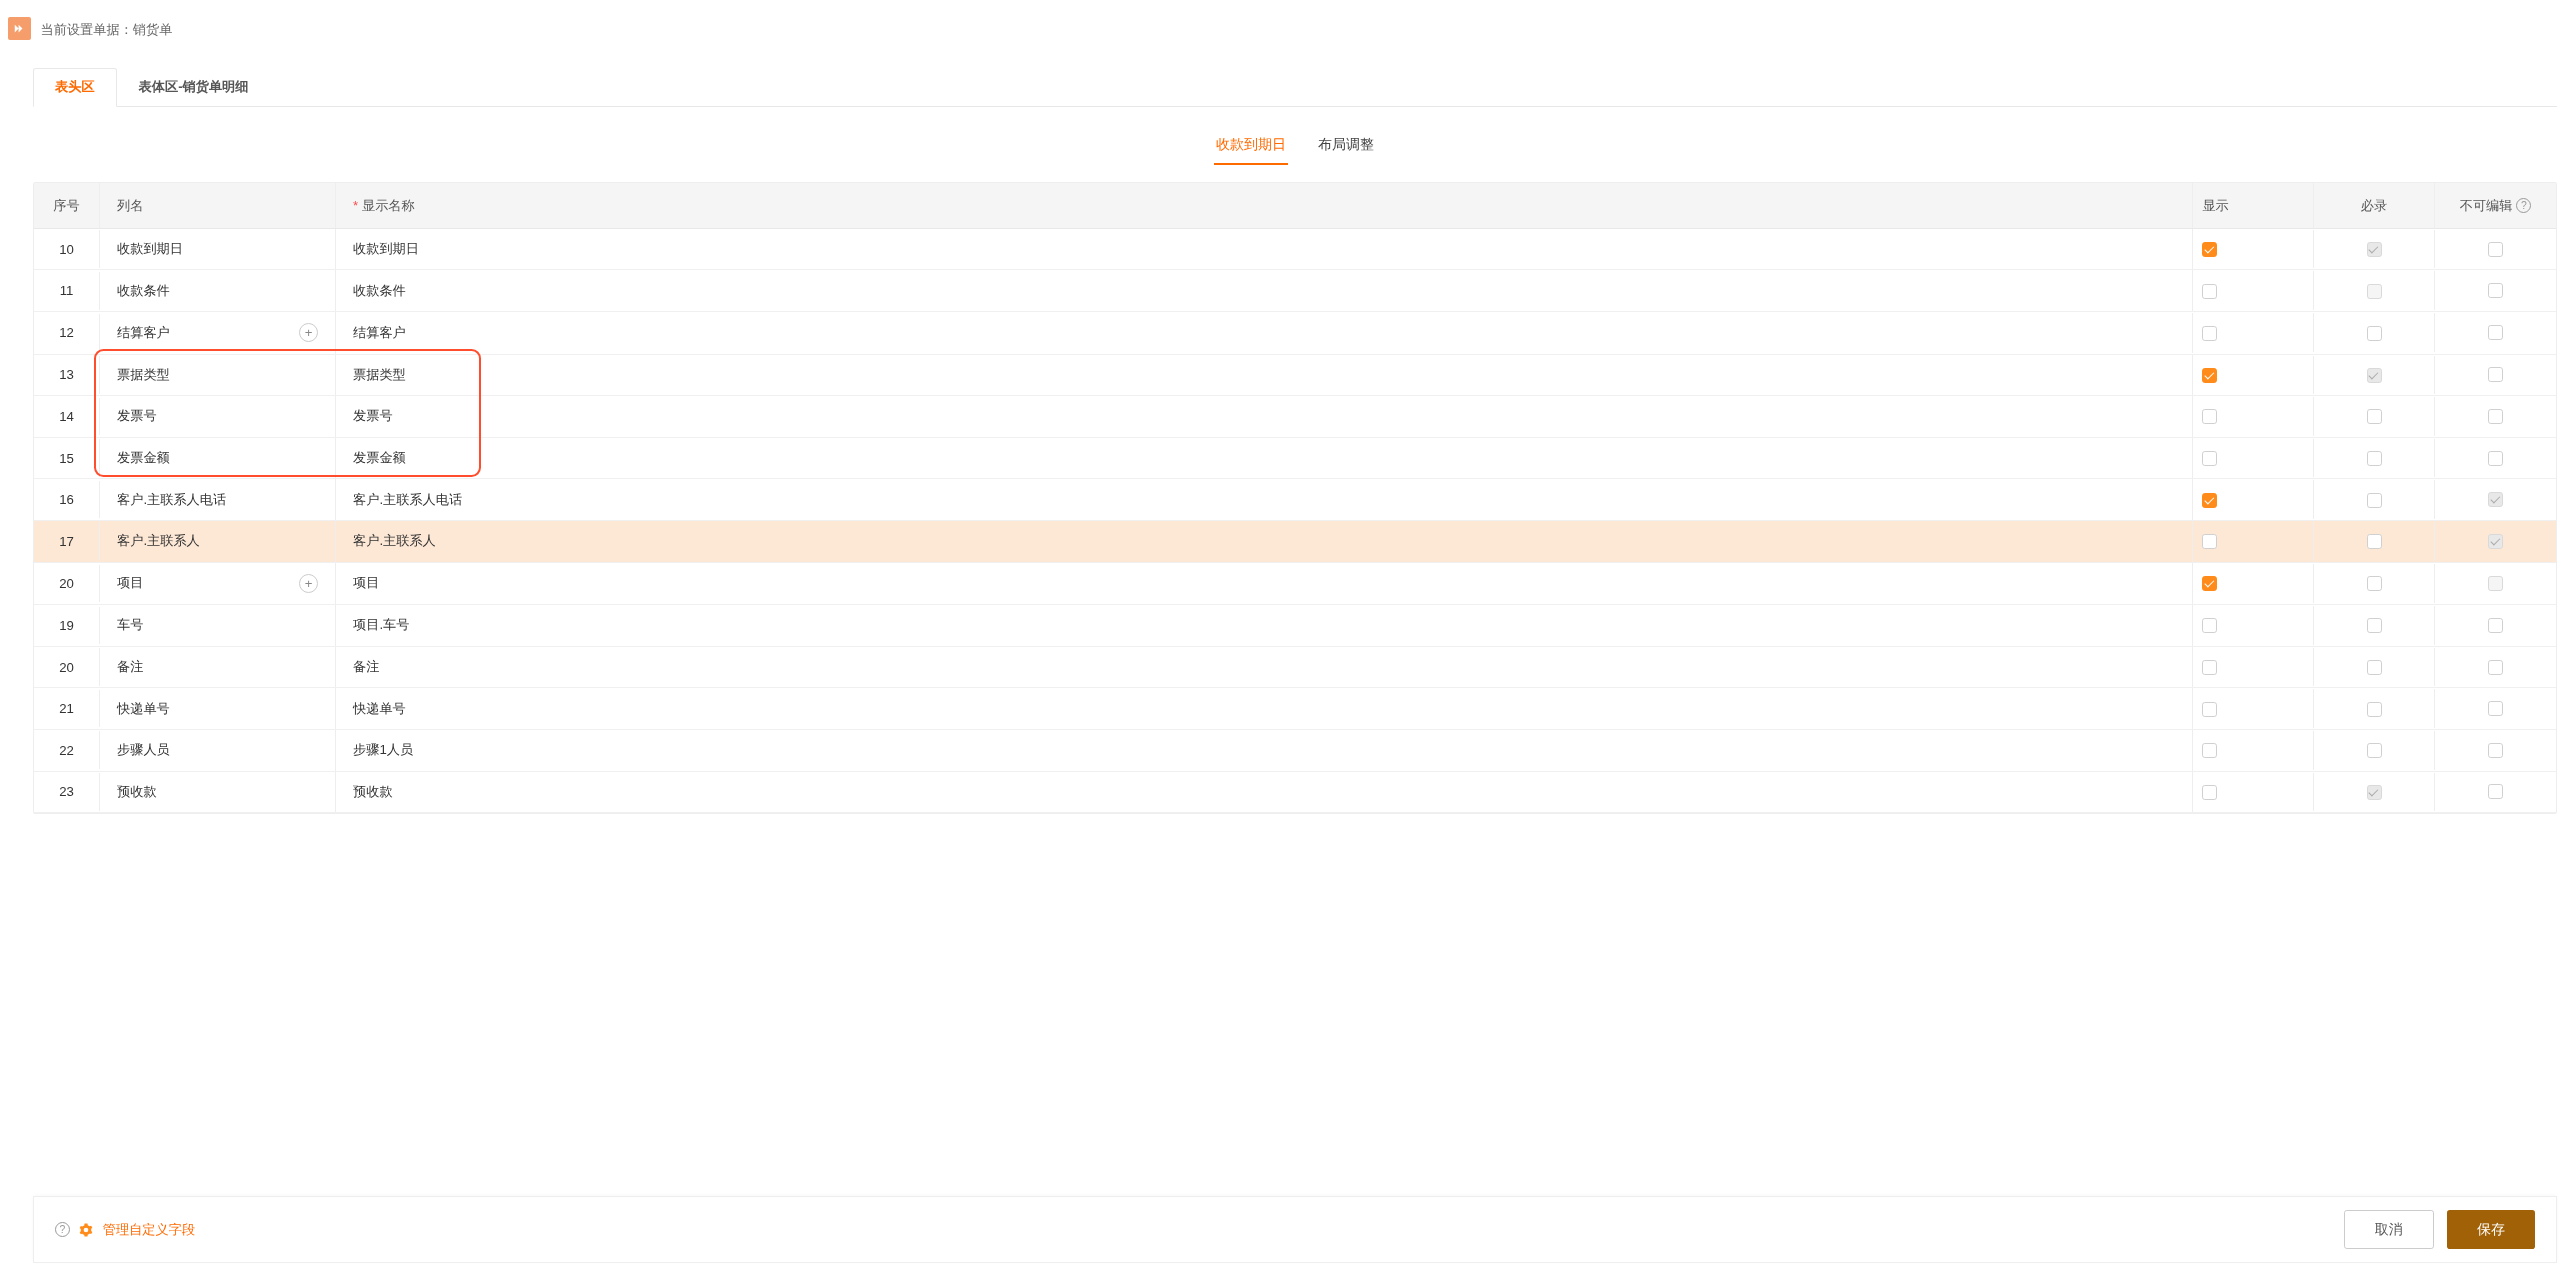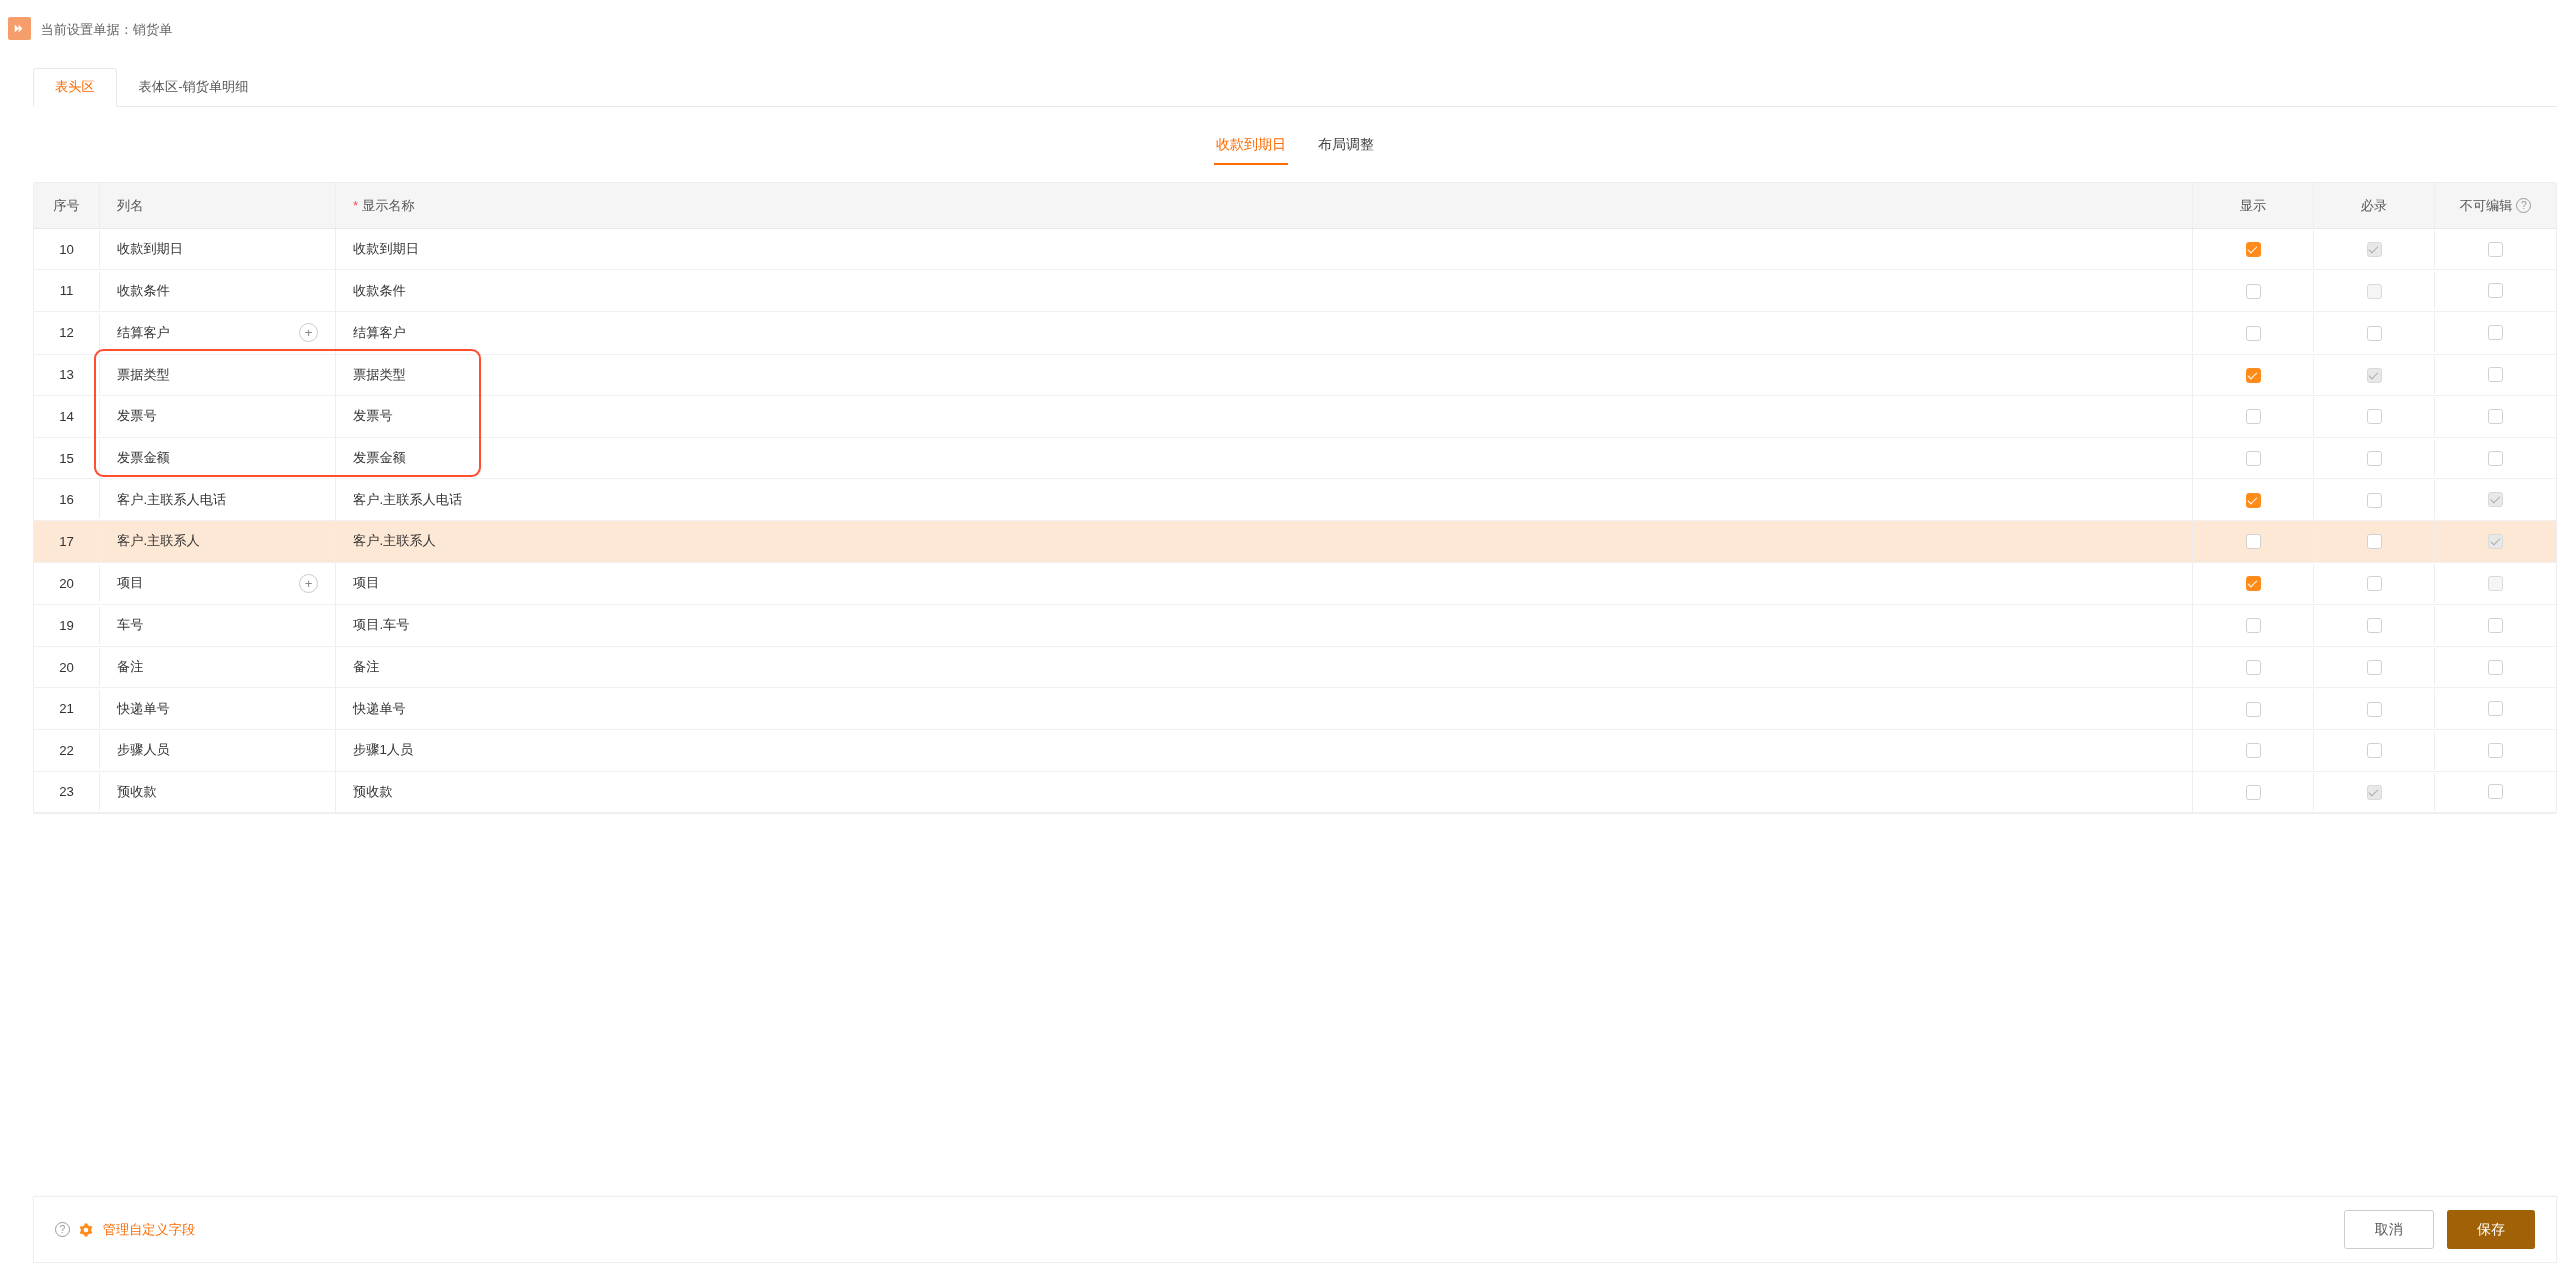--- a/index.html
+++ b/index.html
@@ -51,20 +51,21 @@
     }
     .tab-main {
       padding: 9.4px 21px;
       cursor: pointer;
       color: #555;
       font-size: 13.2px;
       border: 0.9px solid transparent;
       border-bottom: none;
       position: relative;
       top: 0.9px;
+      font-weight: bold;
     }
     .tab-main.active {
       color: #ff6a00;
       border: 0.9px solid #e8e8e8;
       border-bottom: 0.9px solid #fff;
       border-top-left-radius: 2.8px;
       border-top-right-radius: 2.8px;
       background: #fff;
     }
     .sub-tabs {
@@ -120,21 +121,20 @@
       justify-content: space-between;
     }
     .col-display {
       flex: 1;
       padding: 11.3px 17px;
       border-right: 0.9px solid #eee;
     }
     .col-show {
       width: 121px;
       padding: 11.3px 9.4px;
-      text-align: center;
       border-right: 0.9px solid #eee;
     }
     .col-required {
       width: 121px;
       padding: 11.3px 9.4px;
       text-align: center;
       border-right: 0.9px solid #eee;
     }
     .col-readonly {
       width: 121px;

